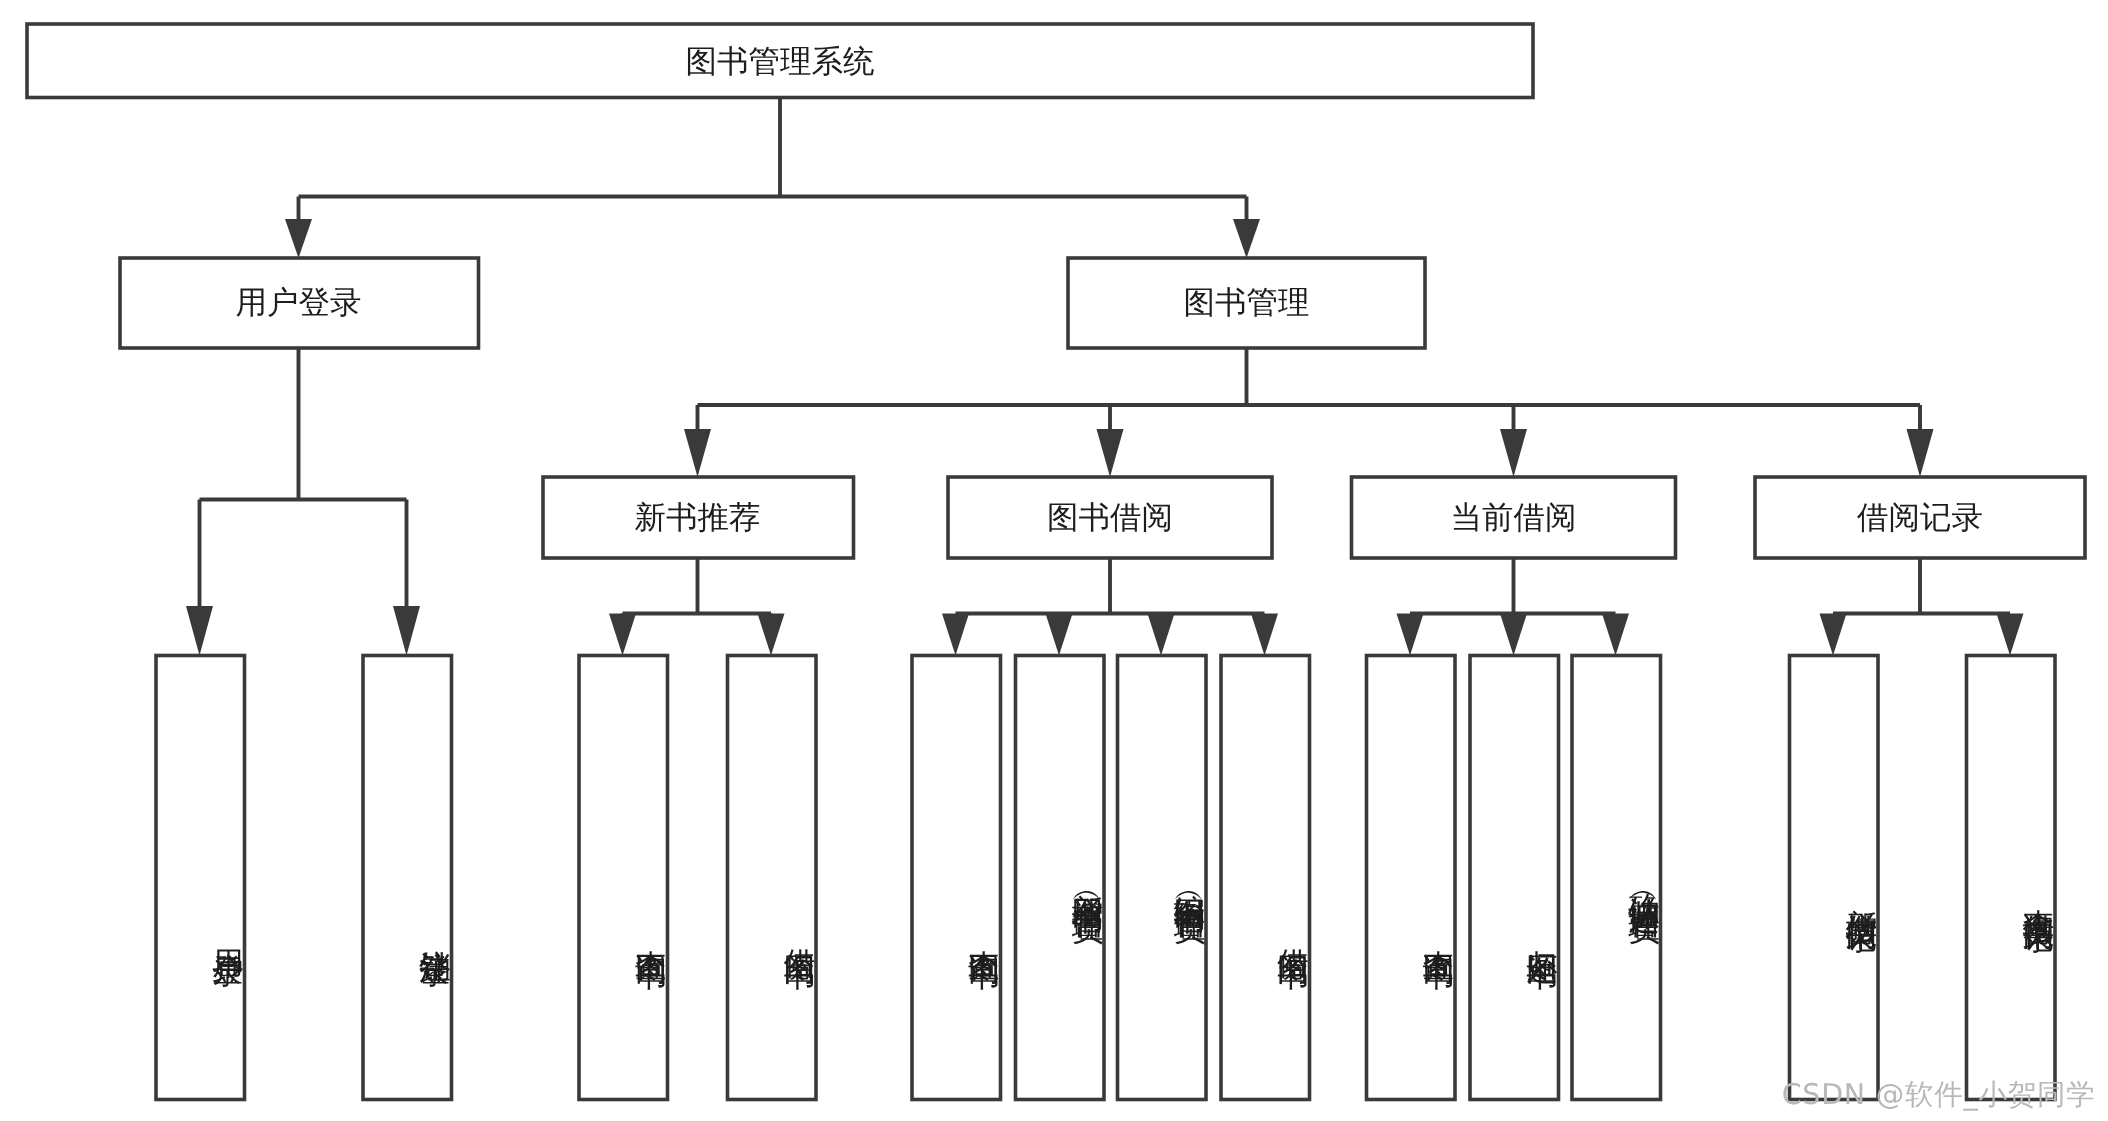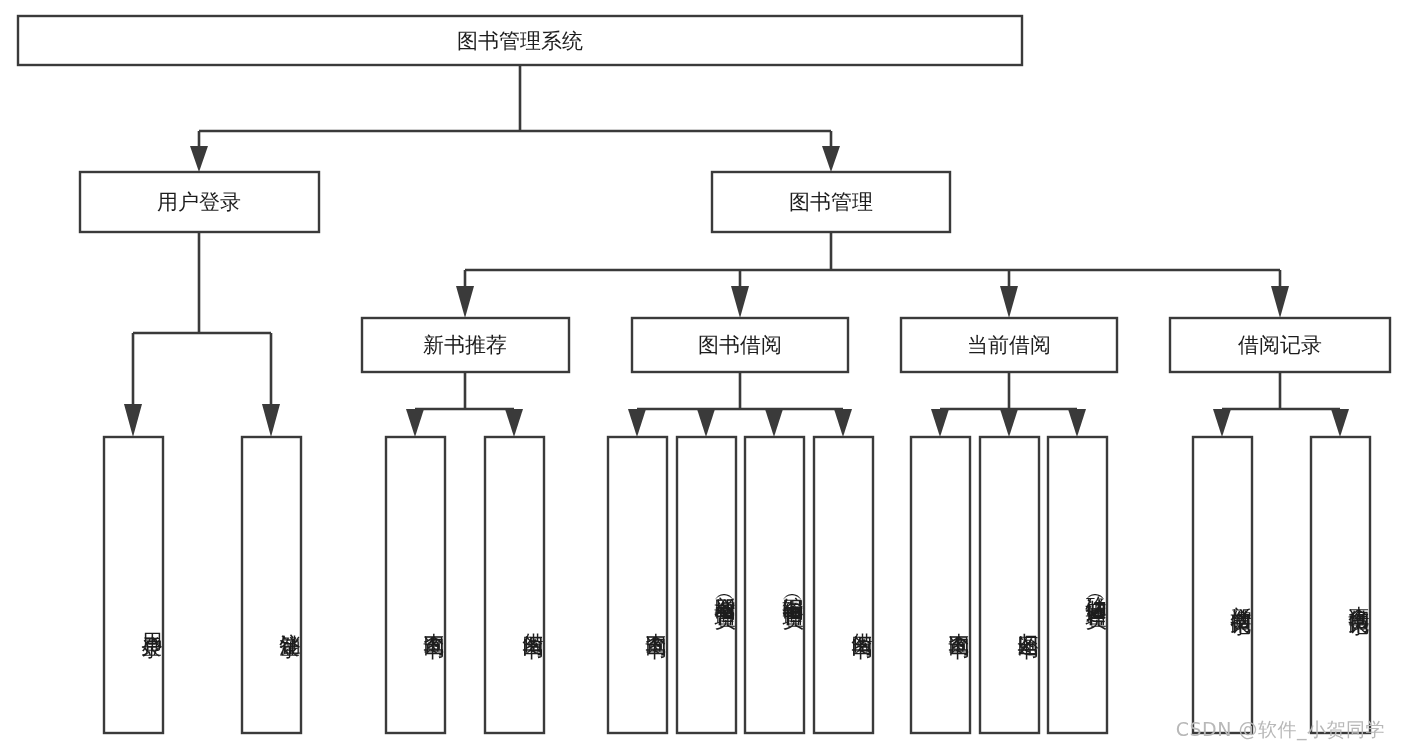--- a/index.html
+++ b/index.html
@@ -60,21 +60,21 @@
     font-family: "DejaVu Sans", "Liberation Sans", sans-serif;
     font-size: 21px;
     line-height: 1.12;
     color: #1d1d1d;
     letter-spacing: 2px;
     white-space: nowrap;
     pointer-events: none;
   }
   .watermark {
     position: absolute;
-    right: 20px;
+    right: 8px;
     bottom: 4px;
     font-family: "DejaVu Sans", "Liberation Sans", sans-serif;
     font-size: 19px;
     color: #b8b8b8;
     letter-spacing: 0.5px;
     user-select: none;
   }
 </style>
 </head>
 <body>

